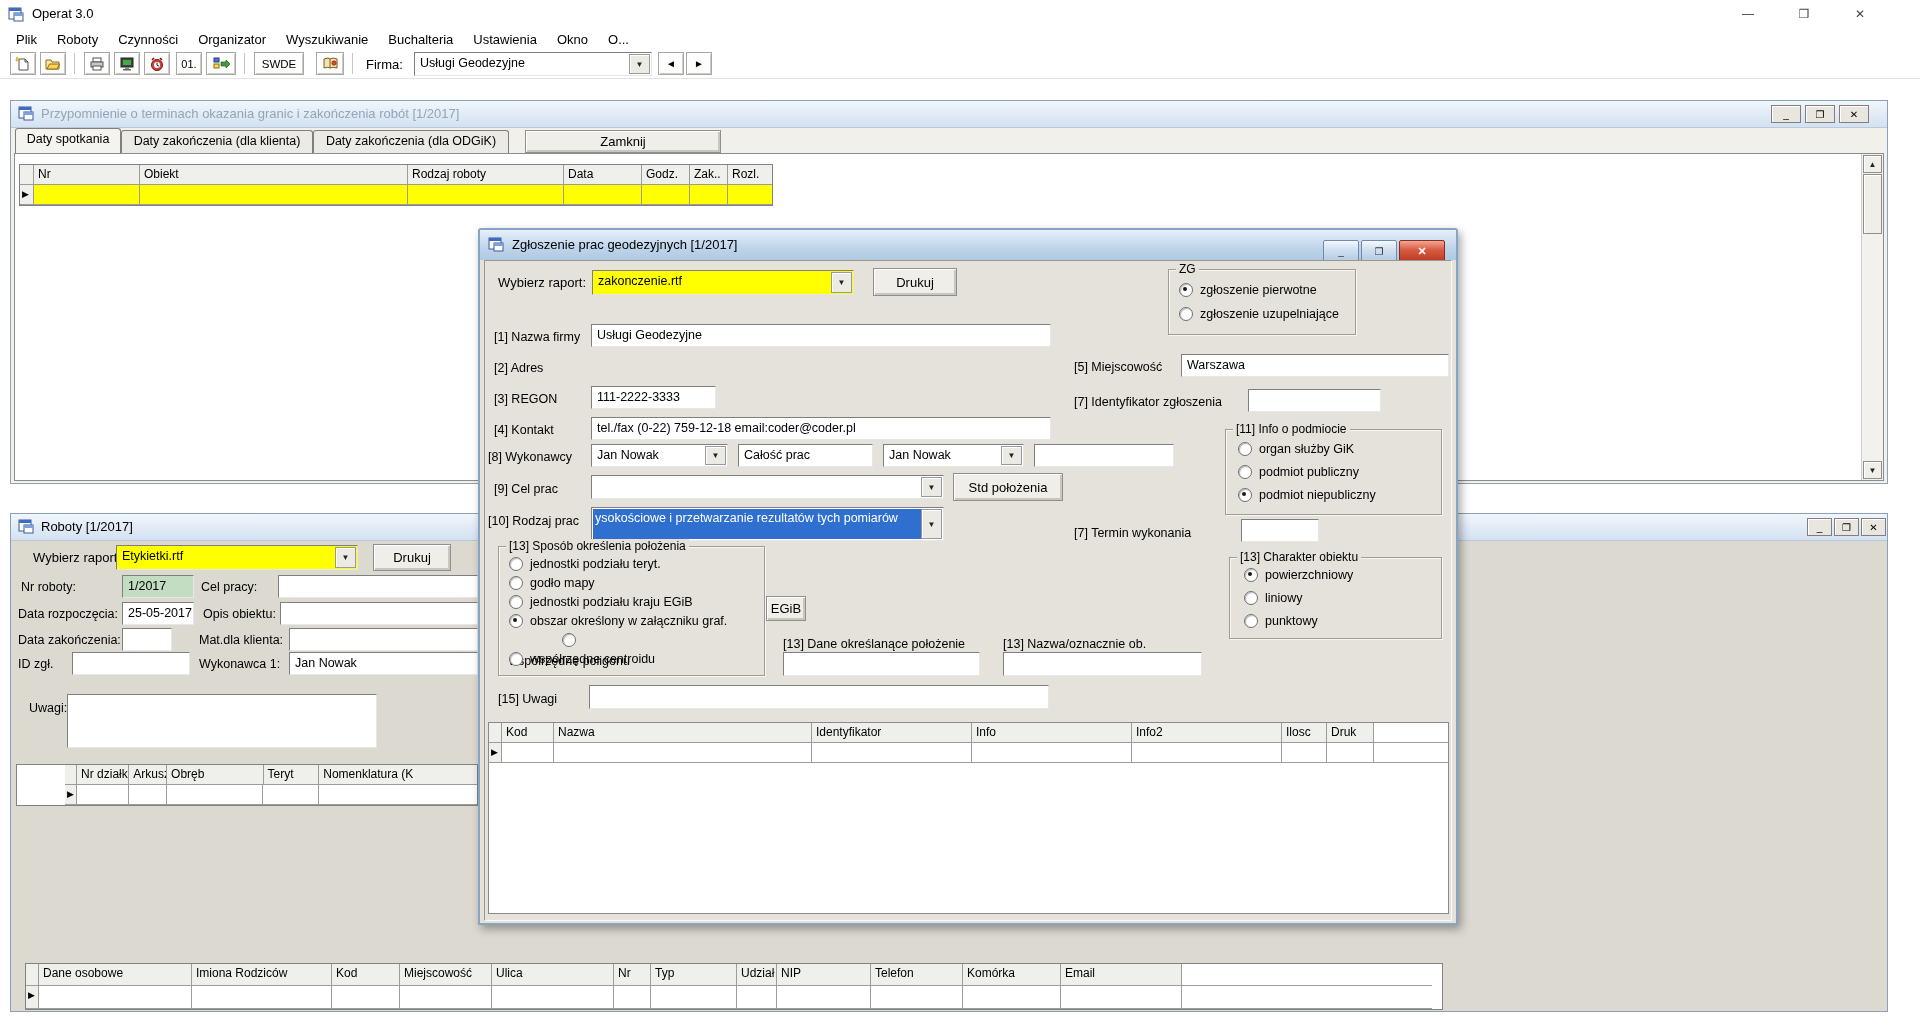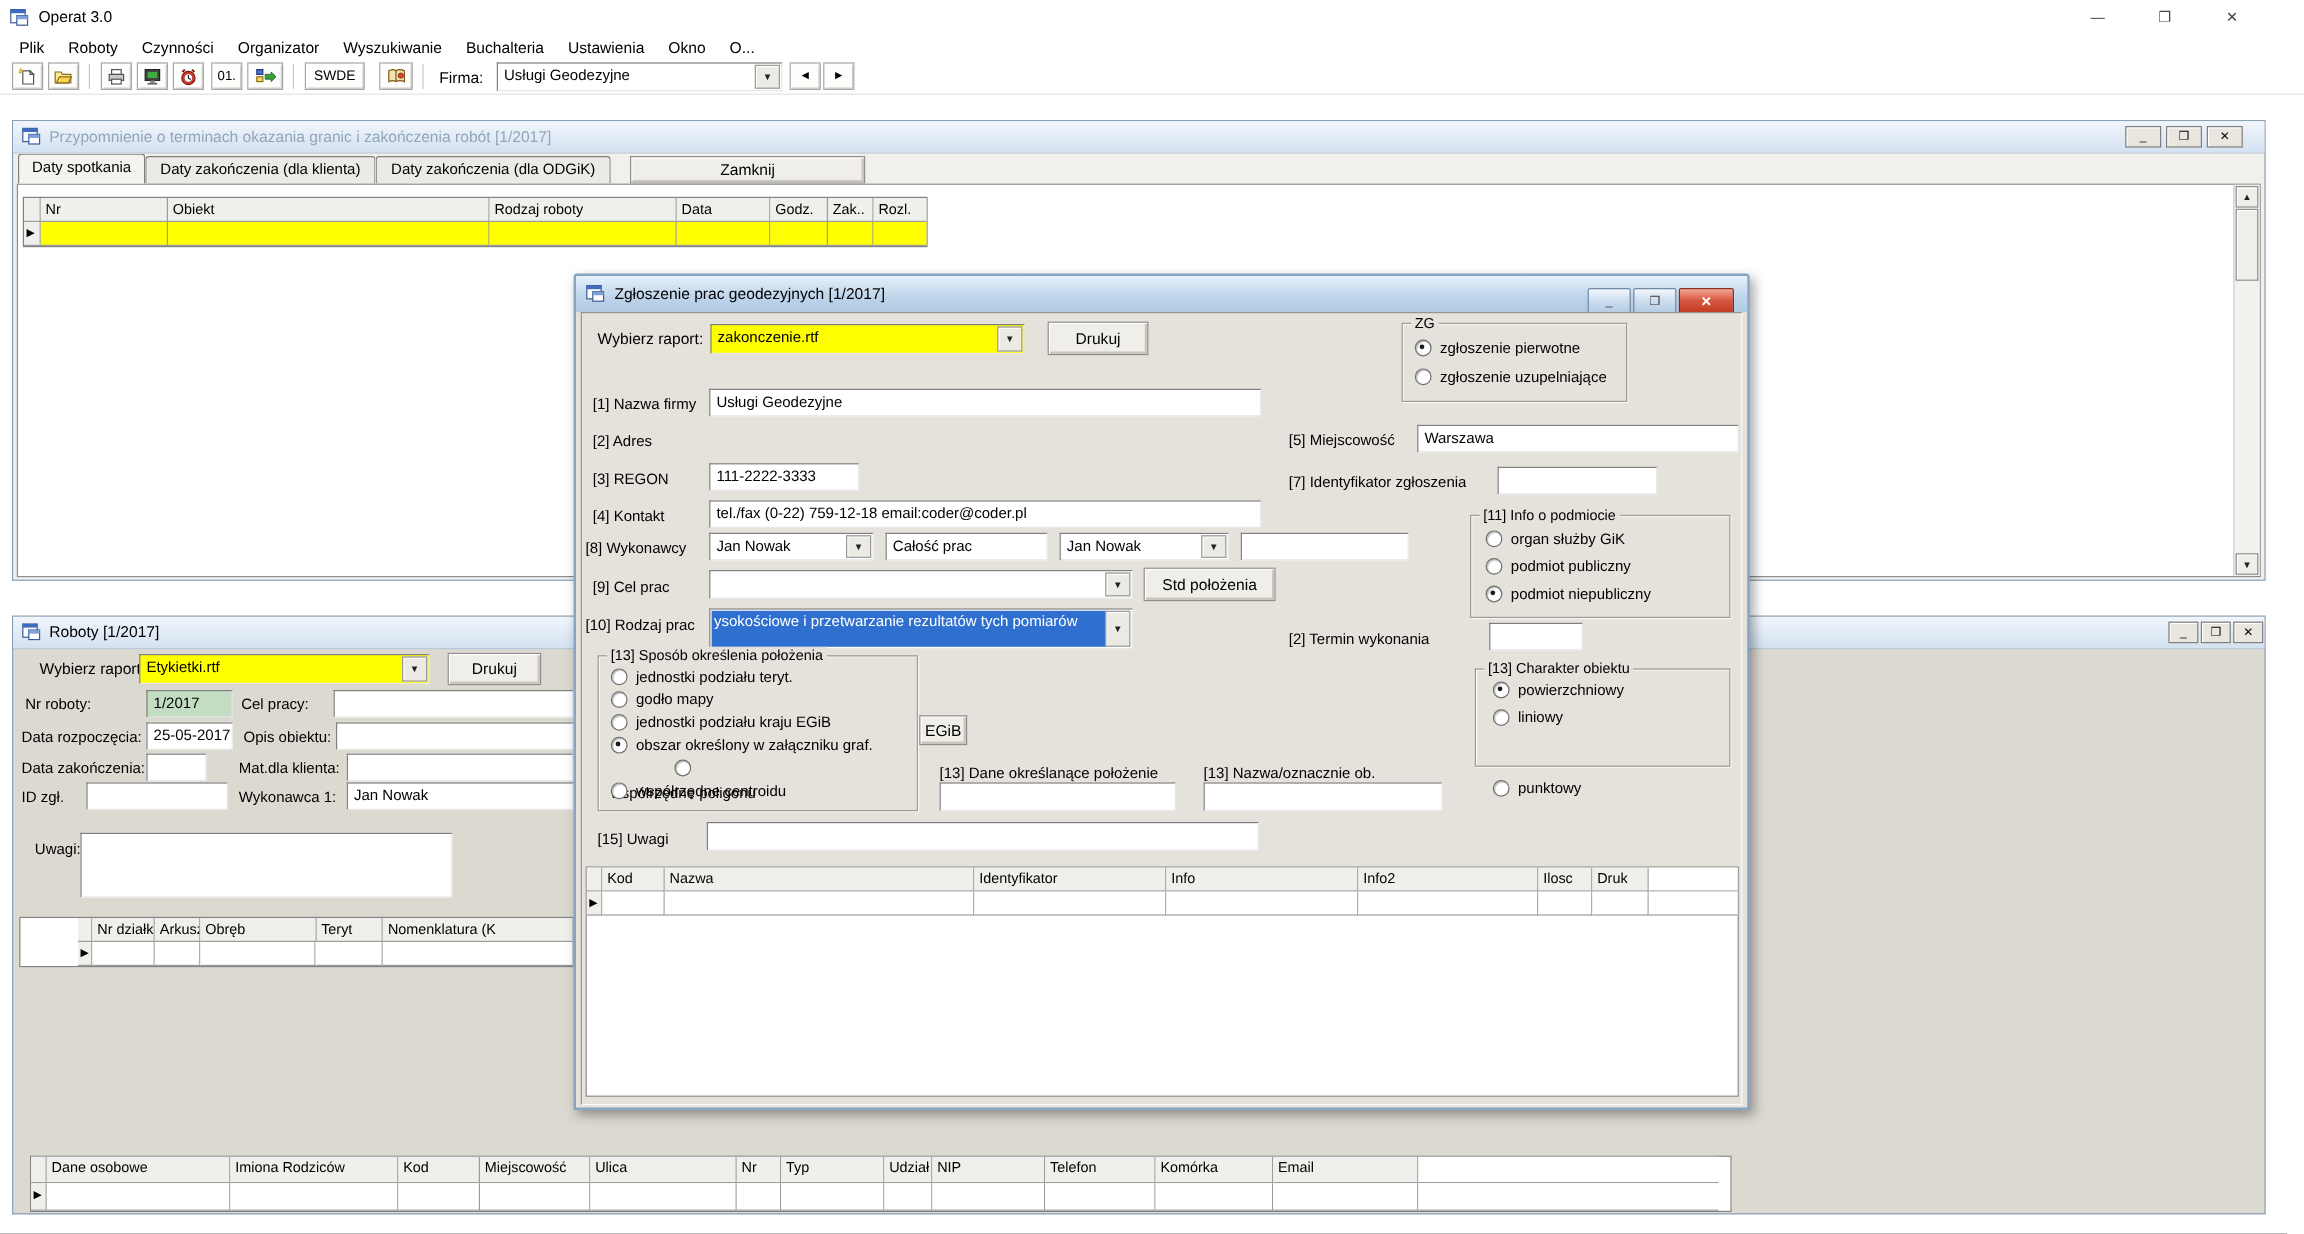--- a/index.html
+++ b/index.html
@@ -465,21 +465,21 @@
         </div>
 
       <span class="lbl" style="left:3px;top:253px;">[10] Rodzaj prac</span>
       <div class="fld" style="left:106px;top:246px;width:353px;height:24px;padding:16px;">
         <div class="sel-text">ysokościowe i przetwarzanie rezultatów tych pomiarów</div>
         <div class="arrowbtn">
             <span>▼</span>
           </div>
       </div>
 
-      <span class="lbl" style="left:589px;top:265px;">[2] Termin wykonania</span>
+      <span class="lbl" style="left:589px;top:265px;">[7] Termin wykonania</span>
       <div class="fld" style="left:756px;top:258px;width:78px;height:23px;"><span></span></div>
 
       <div class="grp" style="left:13px;top:285px;width:267px;height:130px;">
         <span class="grp-label" style="background:#e5e2db;">[13] Sposób określenia położenia</span>
         <div class="rrow" style="left:10px;top:10px;">
           <span class="radio"></span>
             <span>jednostki podziału teryt.</span>
         </div>
         <div class="rrow" style="left:10px;top:29px;">
           <span class="radio"></span>
@@ -516,21 +516,21 @@
       <div class="grp" style="left:744px;top:296px;width:213px;height:82px;">
         <span class="grp-label" style="background:#e5e2db;">[13] Charakter obiektu</span>
         <div class="rrow" style="left:14px;top:10px;">
           <span class="radio checked"></span>
             <span>powierzchniowy</span>
         </div>
         <div class="rrow" style="left:14px;top:33px;">
           <span class="radio"></span>
             <span>liniowy</span>
         </div>
-        <div class="rrow" style="left:14px;top:56px;margin-top:36px;">
+        <div class="rrow" style="left:14px;top:56px;">
           <span class="radio"></span>
             <span>punktowy</span>
         </div>
       </div>
 
       <span class="lbl" style="left:13px;top:431px;">[15] Uwagi</span>
       <div class="fld" style="left:104px;top:424px;width:460px;height:24px;"><span></span></div>
 
       <div class="grid" style="left:3px;top:461px;width:961px;height:192px;border-color:#8a8a8a;">
         <div class="ghead">

